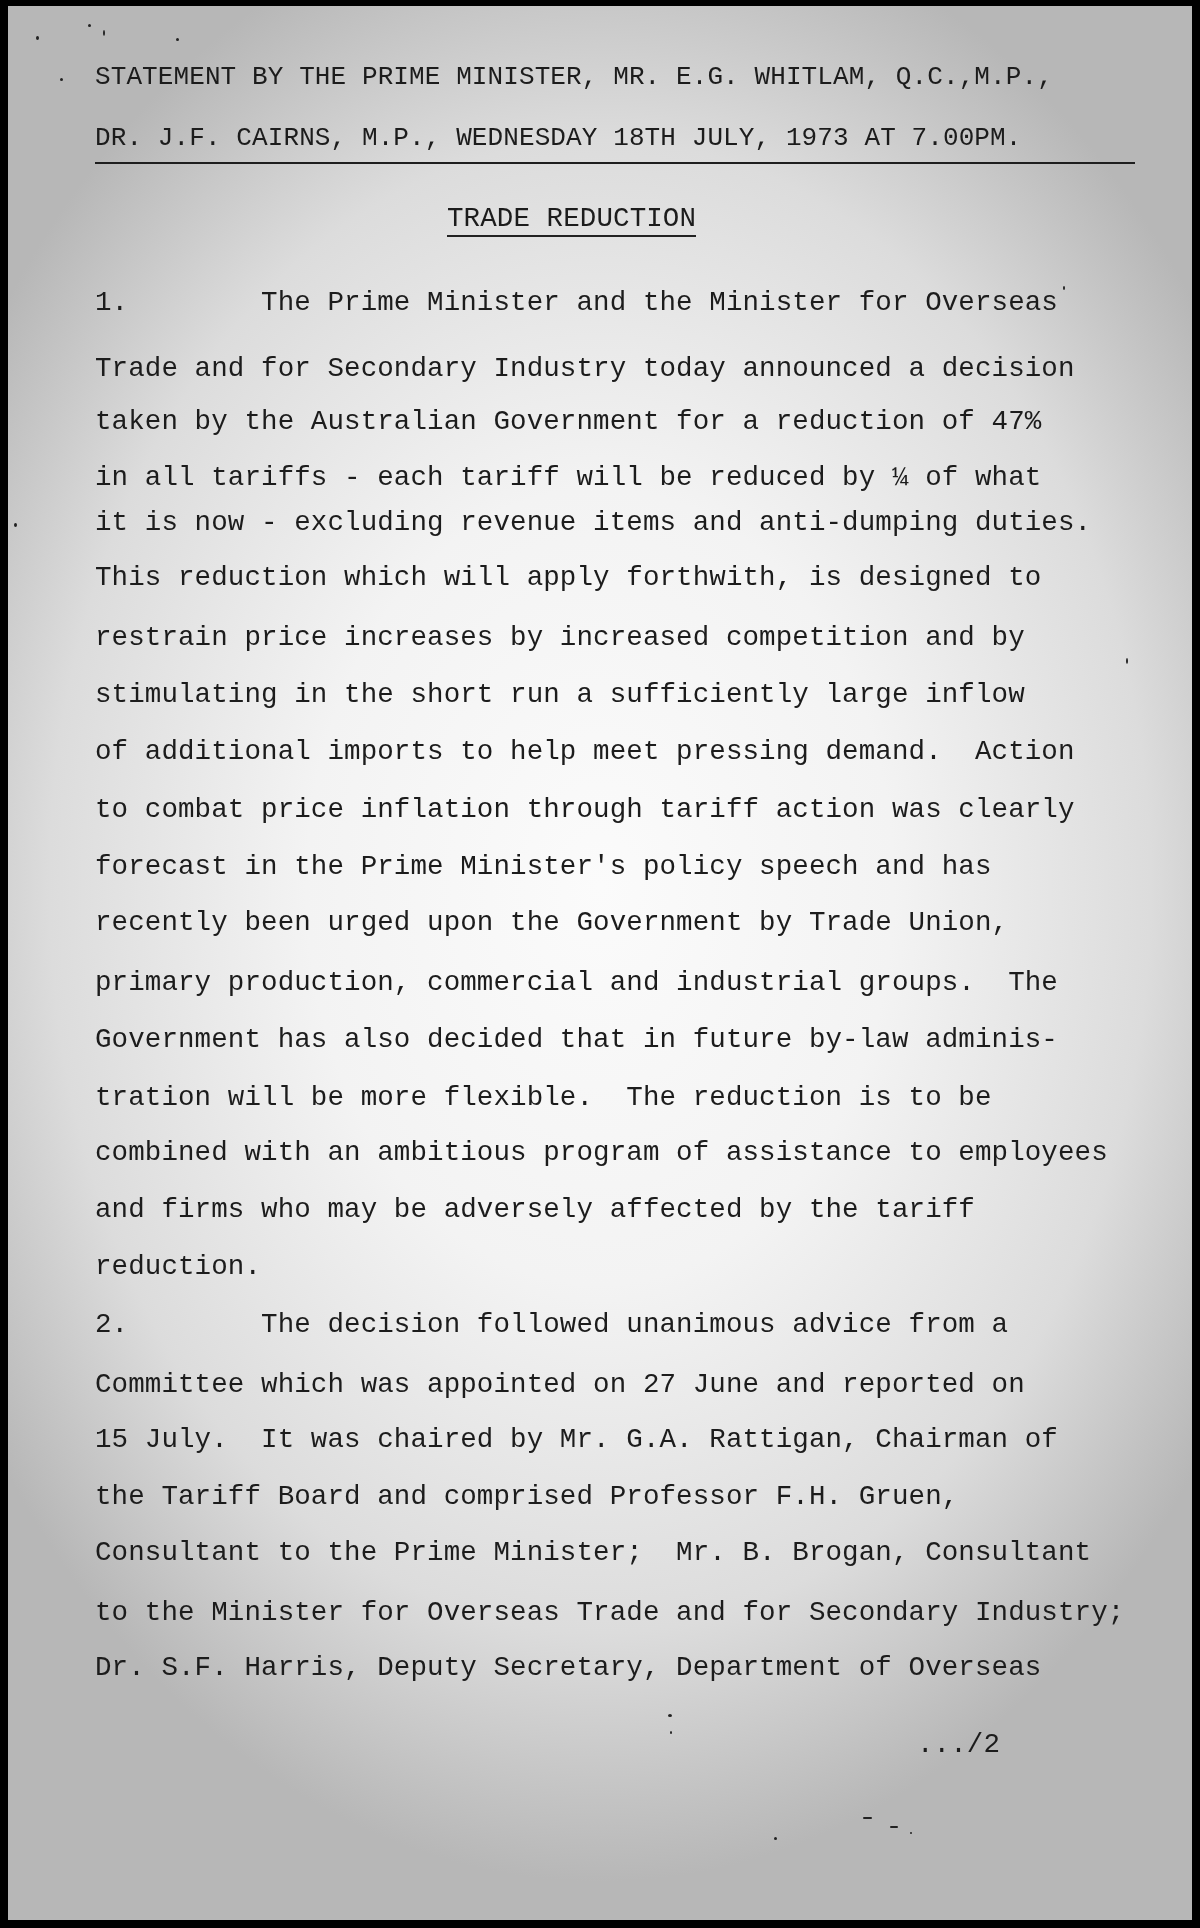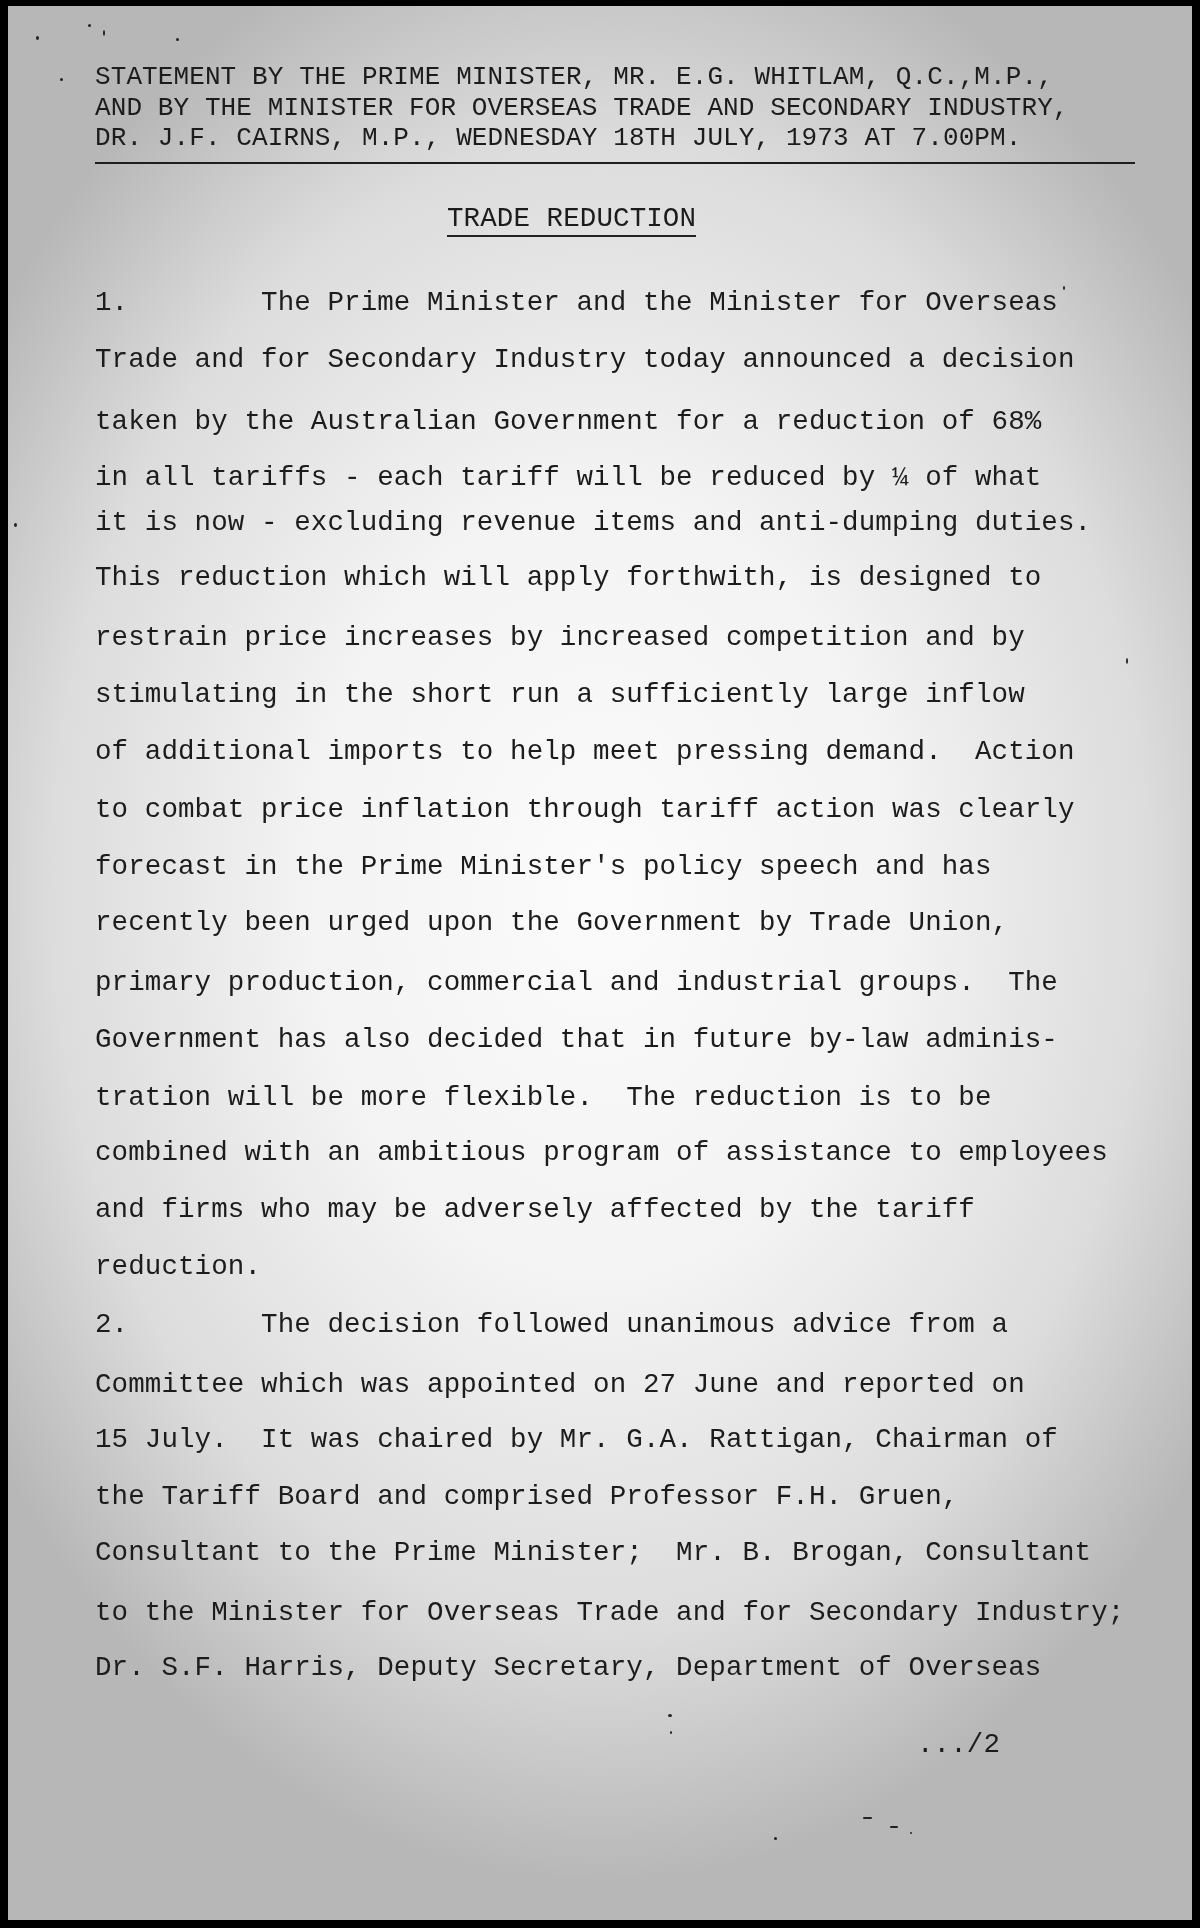--- a/index.html
+++ b/index.html
@@ -72,30 +72,29 @@
     background: #222;
     border-radius: 50%;
   }
 </style>
 </head>
 <body>
 
 <div class="page">
 
   <div class="mono header-line" style="top:56px">STATEMENT BY THE PRIME MINISTER, MR. E.G. WHITLAM, Q.C.,M.P.,</div>
-  <div class="mono header-line" style="top:87px">AND BY THE MINISTER FOR OVERSEAS TRADE AND SECONDARY INDUSTRY,</div>
   <div class="mono header-line" style="top:117px">DR. J.F. CAIRNS, M.P., WEDNESDAY 18TH JULY, 1973 AT 7.00PM.</div>
 
   <div class="rule"></div>
 
   <div class="mono title">TRADE REDUCTION</div>
 
   <div class="mono body-line" style="top:282px">1.        The Prime Minister and the Minister for Overseas</div>
-  <div class="mono body-line" style="top:339px">Trade and for Secondary Industry today announced a decision</div>
-  <div class="mono body-line" style="top:401px">taken by the Australian Government for a reduction of 68%</div>
+  <div class="mono body-line" style="top:348px">Trade and for Secondary Industry today announced a decision</div>
+  <div class="mono body-line" style="top:401px">taken by the Australian Government for a reduction of 47%</div>
   <div class="mono body-line" style="top:457px">in all tariffs - each tariff will be reduced by ¼ of what</div>
   <div class="mono body-line" style="top:502px">it is now - excluding revenue items and anti-dumping duties.</div>
   <div class="mono body-line" style="top:557px">This reduction which will apply forthwith, is designed to</div>
   <div class="mono body-line" style="top:617px">restrain price increases by increased competition and by</div>
   <div class="mono body-line" style="top:674px">stimulating in the short run a sufficiently large inflow</div>
   <div class="mono body-line" style="top:731px">of additional imports to help meet pressing demand.  Action</div>
   <div class="mono body-line" style="top:789px">to combat price inflation through tariff action was clearly</div>
   <div class="mono body-line" style="top:846px">forecast in the Prime Minister's policy speech and has</div>
   <div class="mono body-line" style="top:902px">recently been urged upon the Government by Trade Union,</div>
   <div class="mono body-line" style="top:962px">primary production, commercial and industrial groups.  The</div>

